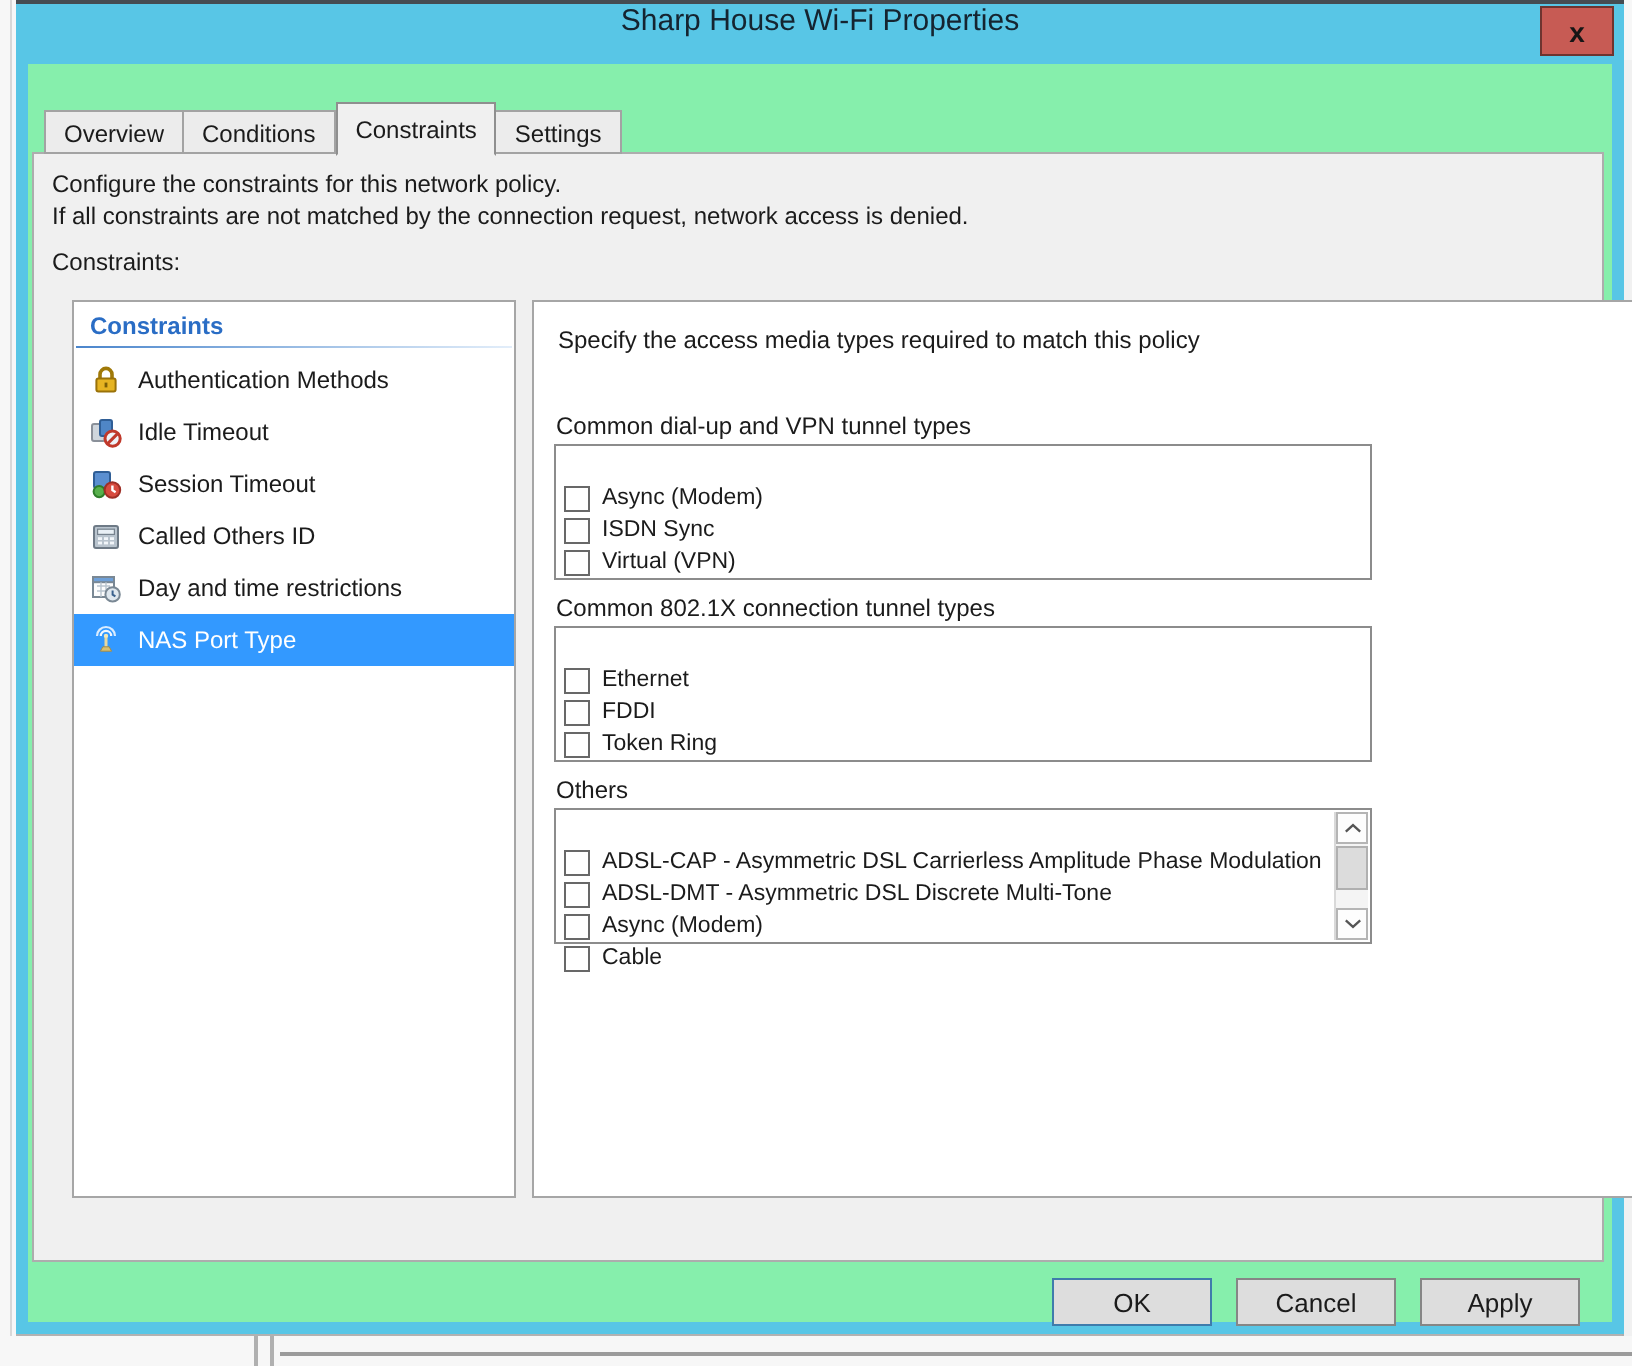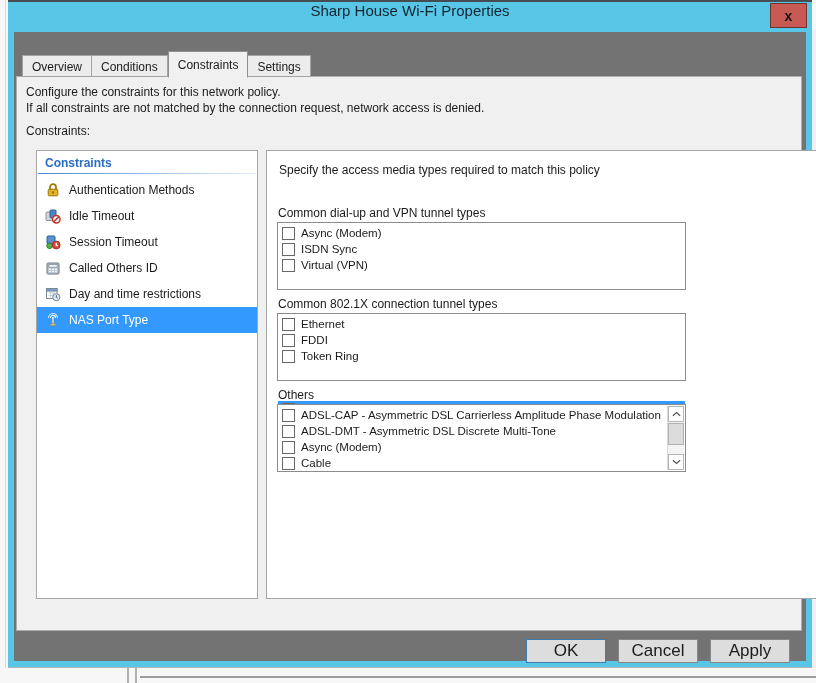--- a/index.html
+++ b/index.html
@@ -25,21 +25,21 @@
   }
   .titlebar { height:28px; position:relative; display:flex; align-items:flex-start; justify-content:center; }
   .title { font-size:15px; color:#152430; }
   .close-btn {
     position:absolute; top:1px; right:5px; width:37px; height:25px;
     background:var(--close,#c75b54); border:1px solid #6e342f;
     display:flex; align-items:center; justify-content:center;
     font-weight:bold; font-size:14px; color:#161616; padding:0;
     font-family:inherit;
   }
-  .content { position:absolute; left:6px; right:6px; top:30px; bottom:6px; background:#737373; }
+  .content { position:absolute; left:6px; right:6px; top:30px; bottom:6px; background:#86efac; }
   
   .tabpage { position:absolute; left:2px; top:44px; width:786px; height:555px; border:1px solid #adadad; background:#f0f0f0; }
   .tabs { position:absolute; left:8px; top:18px; height:27px; display:flex; align-items:flex-end; z-index:3; }
   .tab {
     height:22px; padding:4px 9px 0; background:#ececec;
     border:1px solid #a3a3a3; border-left-width:0; font-size:12px; white-space:nowrap;
   }
   .tab:first-child { border-left-width:1px; }
   .tab.active {
     height:27px; margin-bottom:-1px; padding-top:6px; background:#f0f0f0;
@@ -60,39 +60,39 @@
   .lp-icon { width:16px; height:16px; flex:0 0 16px; }
   .lp-icon svg { display:block; width:16px; height:16px; }
   
   .right-pane {
     position:absolute; left:252px; top:118px; width:572px; height:449px;
     background:#fff; border:1px solid #a6a6a6; z-index:2;
   }
   .instruction { position:absolute; left:12px; top:12px; }
   .groups { position:absolute; left:10px; top:55px; width:409px; }
   .group-label { margin:0 0 2px 1px; }
-  .listbox { position:relative; height:68px; border:1px solid #8c8c8c; background:#fff; margin-bottom:7px; padding-top:2px; }
+  .listbox { position:relative; height:68px; border:1px solid #8c8c8c; background:#fff; margin-bottom:7px; padding-top:18px; }
   .cb-row { height:16px; display:flex; align-items:center; gap:6px; padding-left:4px; font-size:11.5px; white-space:nowrap; overflow:hidden; }
   .cb-row.selected { background:var(--sel,#3399ff); color:#fff;margin-top:37px; }
   .listbox.has-scroll .cb-row { margin-right:18px; }
   .cb {
     width:13px; height:13px; flex:0 0 13px; background:#fff; border:1px solid #686868;
     display:flex; align-items:center; justify-content:center;
   }
   .cb svg { display:block; width:11px; height:11px; }
   .scrollbar { position:absolute; top:1px; right:1px; bottom:1px; width:17px; background:#f4f4f4; border-left:1px solid #d9d9d9; }
   .sb-btn { position:absolute; left:0; right:0; height:16px; background:#fdfdfd; border:1px solid #b5b5b5; display:flex; align-items:center; justify-content:center; }
   .sb-btn.up { top:0; } .sb-btn.down { bottom:0; }
   .sb-btn svg { width:9px; height:6px; display:block; }
   .sb-thumb { position:absolute; left:0; right:0; top:17px; height:22px; background:#dcdcdc; border:1px solid #b0b0b0; }
   
   .button-row { position:absolute; right:16px; top:607px; display:flex; gap:12px; z-index:2; }
   .btn {
     width:80px; height:24px; background:#ddd; border:1px solid #868686;
-    font-family:inherit; font-size:17px; color:#1b1b1b; padding:0;
+    font-family:inherit; font-size:13px; color:#1b1b1b; padding:0;
   }
   .btn.default { border-color:#3f7cac; }
 </style>
 </head>
 <body>
 
 <div class="bg-vline"></div>
 <div class="below-v1"></div>
 <div class="below-v2"></div>
 <div class="below-h"></div>

